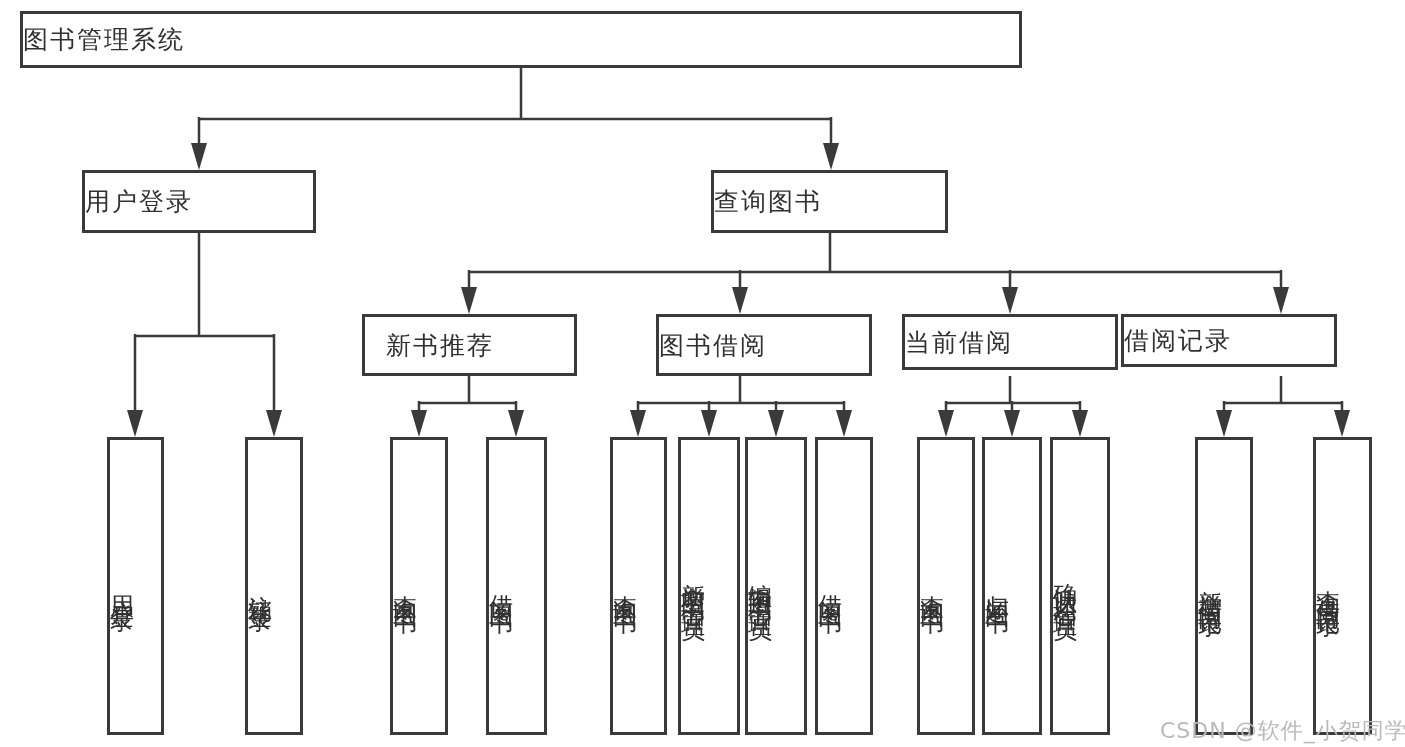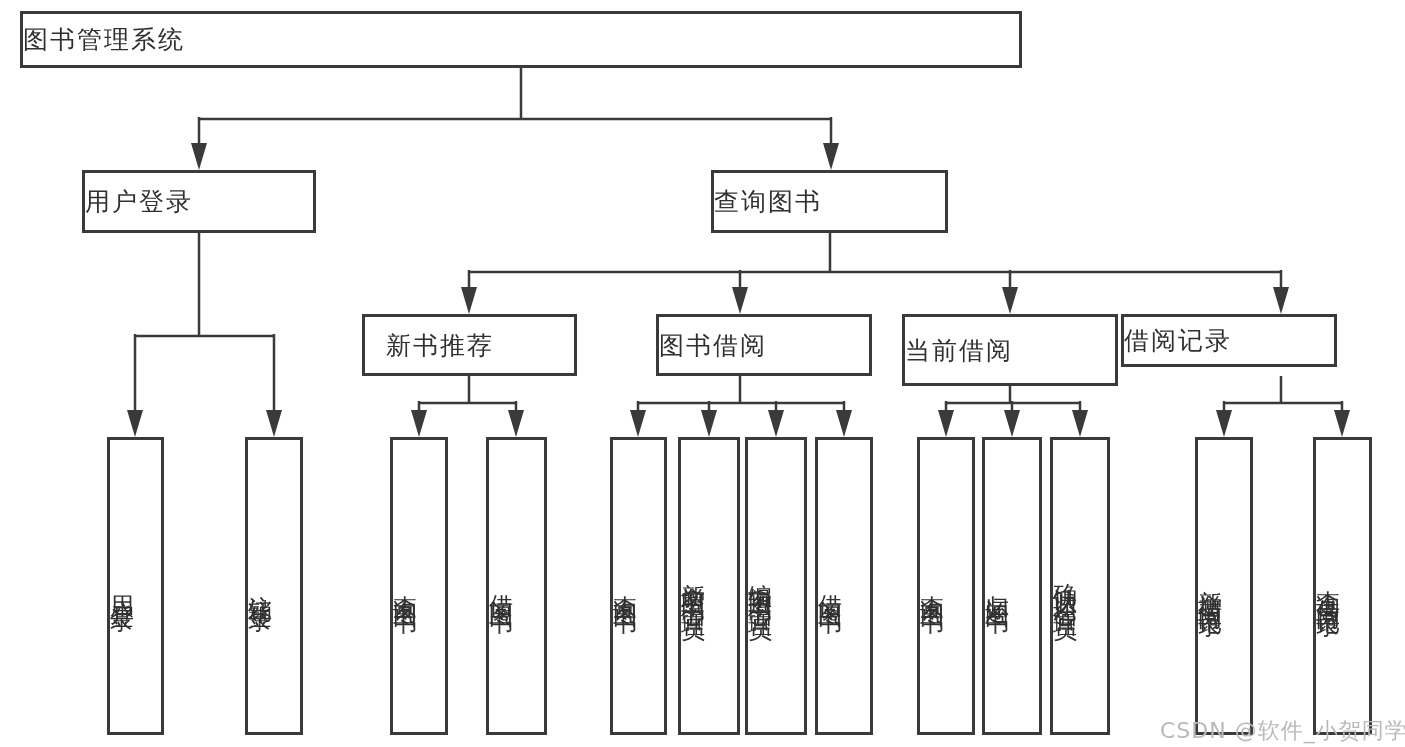--- a/index.html
+++ b/index.html
@@ -34,21 +34,21 @@
     letter-spacing:5px;
     color:#303030;
     line-height:1;
   }
   
   #n-root{left:20px;top:11px;width:1002px;height:57px;}
   #n-user-login{left:82px;top:170px;width:234px;height:63px;}
   #n-book-mgmt{left:711px;top:170px;width:237px;height:63px;}
   #n-new-book-rec{left:362px;top:314px;width:215px;height:62px;padding-left:21px;}
   #n-book-borrow{left:656px;top:314px;width:216px;height:62px;}
-  #n-current-borrow{left:902px;top:314px;width:216px;height:72px;}
+  #n-current-borrow{left:902px;top:314px;width:216px;height:56px;}
   #n-borrow-record{left:1121px;top:314px;width:216px;height:53px;}
   #n-leaf-user-login{left:107px;top:437px;width:57px;height:298px;}
   #n-leaf-logout{left:245px;top:437px;width:58px;height:298px;}
   #n-leaf-nbr-query{left:390px;top:437px;width:58px;height:298px;}
   #n-leaf-nbr-borrow{left:486px;top:437px;width:61px;height:298px;}
   #n-leaf-bb-query{left:610px;top:437px;width:57px;height:298px;}
   #n-leaf-bb-add{left:678px;top:437px;width:62px;height:298px;}
   #n-leaf-bb-edit{left:745px;top:437px;width:62px;height:298px;}
   #n-leaf-bb-borrow{left:815px;top:437px;width:58px;height:298px;}
   #n-leaf-cb-query{left:917px;top:437px;width:58px;height:298px;}

